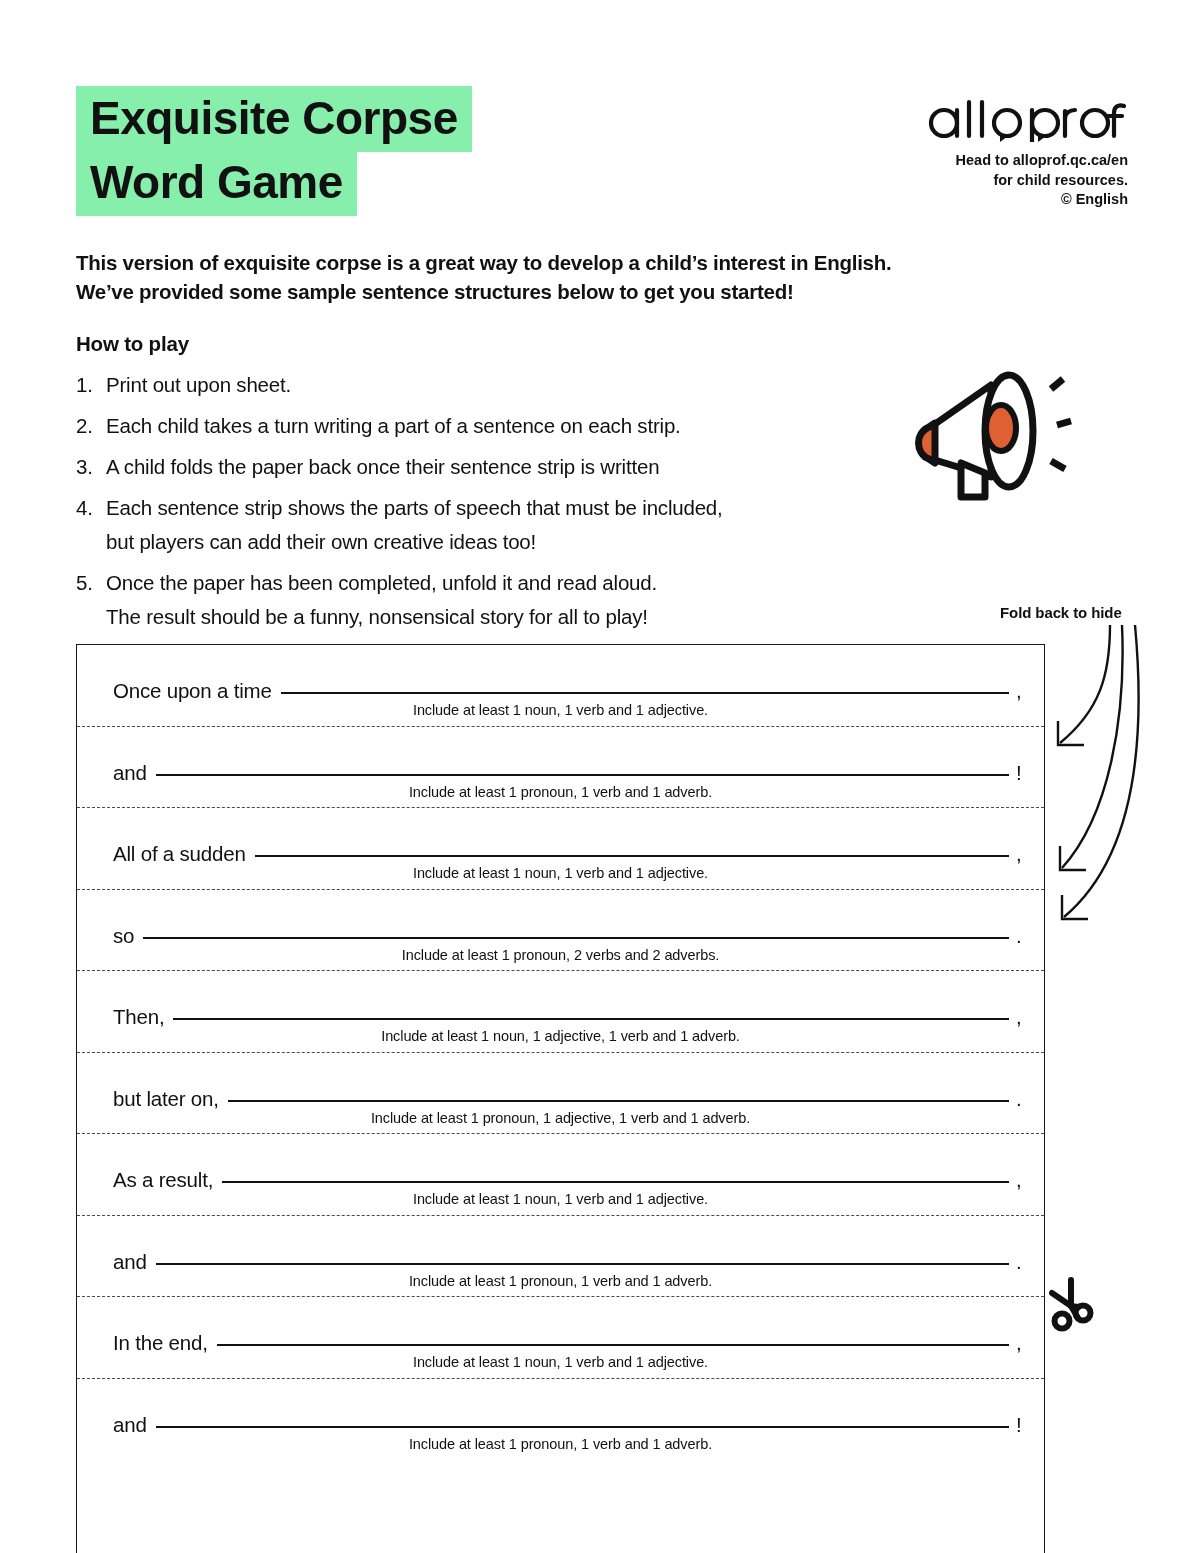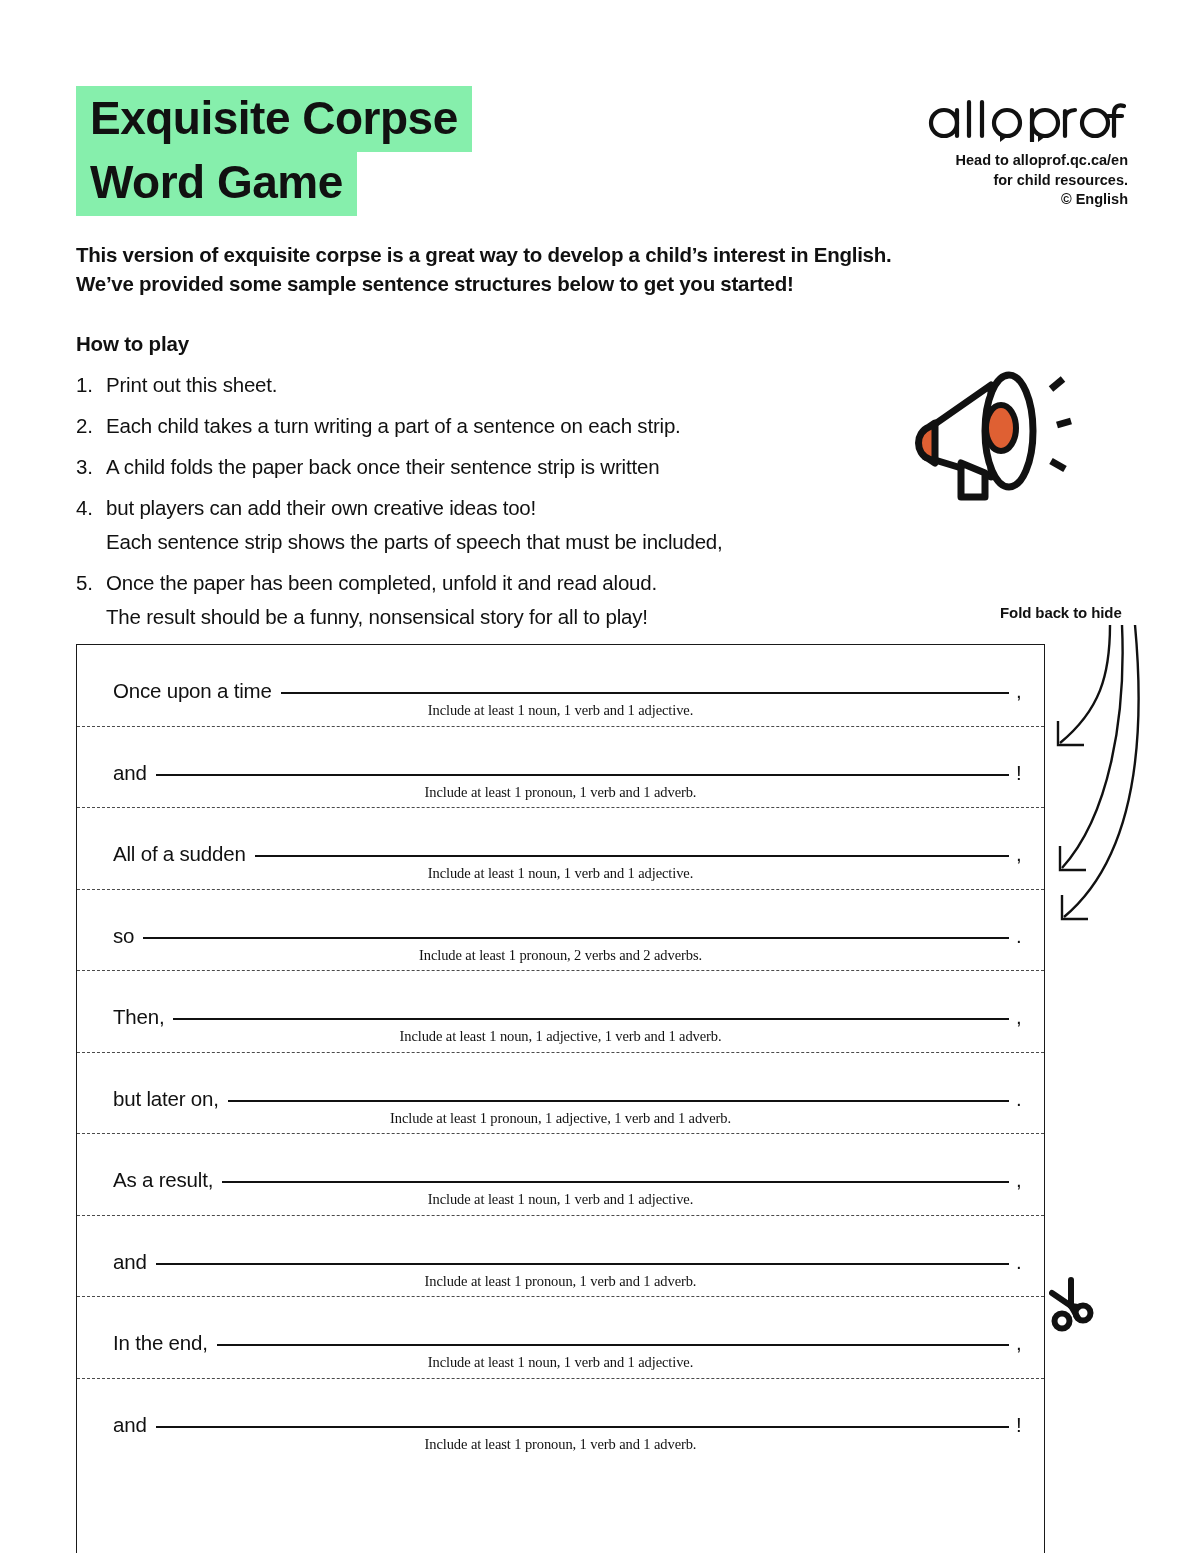--- a/index.html
+++ b/index.html
@@ -52,21 +52,21 @@
     font-size: 14.5px;
     font-weight: bold;
     line-height: 1.36;
     color: #111111;
   }
 
   
   #intro {
     position: absolute;
     left: 76px;
-    top: 240px;
+    top: 248px;
     width: 960px;
     font-size: 20.5px;
     font-weight: bold;
     line-height: 1.42;
     letter-spacing: -0.25px;
   }
 
   #howto-heading {
     position: absolute;
     left: 76px;
@@ -183,21 +183,20 @@
     white-space: nowrap;
   }
   .hint {
     position: absolute;
     left: 0;
     right: 0;
     top: 57px;
     text-align: center;
     font-size: 14.5px;
     letter-spacing: -0.1px;
-    font-family: Liberation Serif, serif;
   }
 </style>
 </head>
 <body>
 
 <div id="title-block">
   <div><span class="title-line">Exquisite Corpse</span></div>
   <div><span class="title-line second">Word Game</span></div>
 </div>
 
@@ -238,40 +237,40 @@
   <div>This version of exquisite corpse is a great way to develop a child’s interest in English.</div>
   <div>We’ve provided some sample sentence structures below to get you started!</div>
 </div>
 
 <div id="howto-heading">How to play</div>
 
 <div id="steps">
     <div class="step">
       <div class="step-num">1.</div>
       <div class="step-body">
-        <div class="step-line">Print out this sheet.</div>
+        <div class="step-line">Print out upon sheet.</div>
       </div>
     </div>
     <div class="step">
       <div class="step-num">2.</div>
       <div class="step-body">
         <div class="step-line">Each child takes a turn writing a part of a sentence on each strip.</div>
       </div>
     </div>
     <div class="step">
       <div class="step-num">3.</div>
       <div class="step-body">
         <div class="step-line">A child folds the paper back once their sentence strip is written</div>
       </div>
     </div>
     <div class="step">
       <div class="step-num">4.</div>
       <div class="step-body">
+        <div class="step-line">Each sentence strip shows the parts of speech that must be included,</div>
         <div class="step-line">but players can add their own creative ideas too!</div>
-        <div class="step-line">Each sentence strip shows the parts of speech that must be included,</div>
       </div>
     </div>
     <div class="step">
       <div class="step-num">5.</div>
       <div class="step-body">
         <div class="step-line">Once the paper has been completed, unfold it and read aloud.</div>
         <div class="step-line">The result should be a funny, nonsensical story for all to play!</div>
       </div>
     </div>
   </div>

